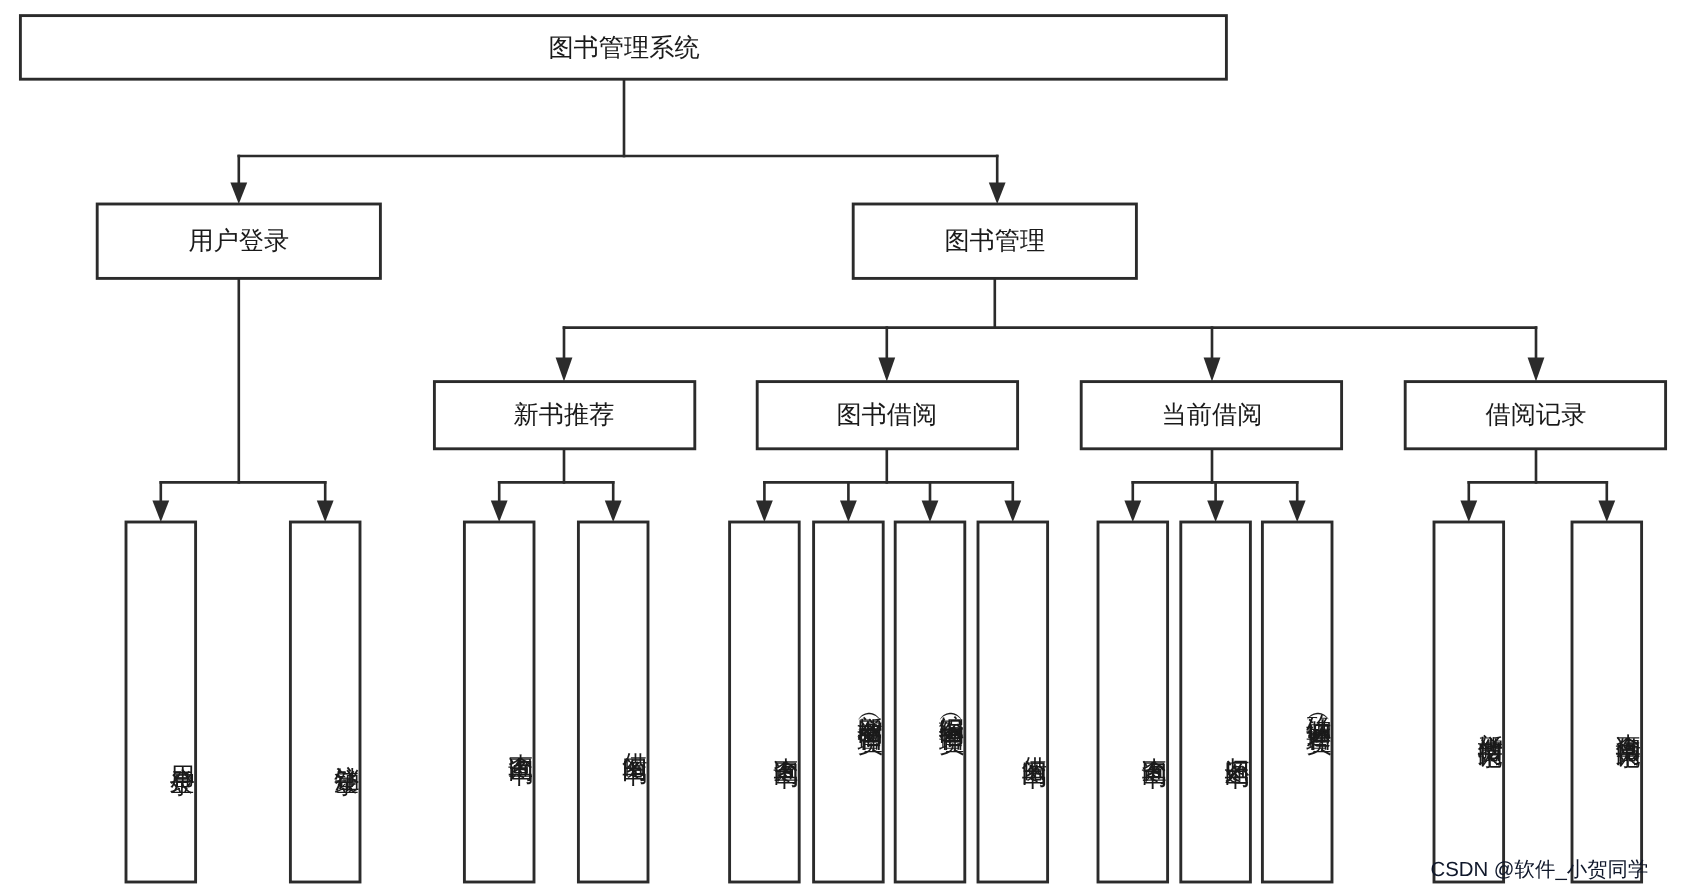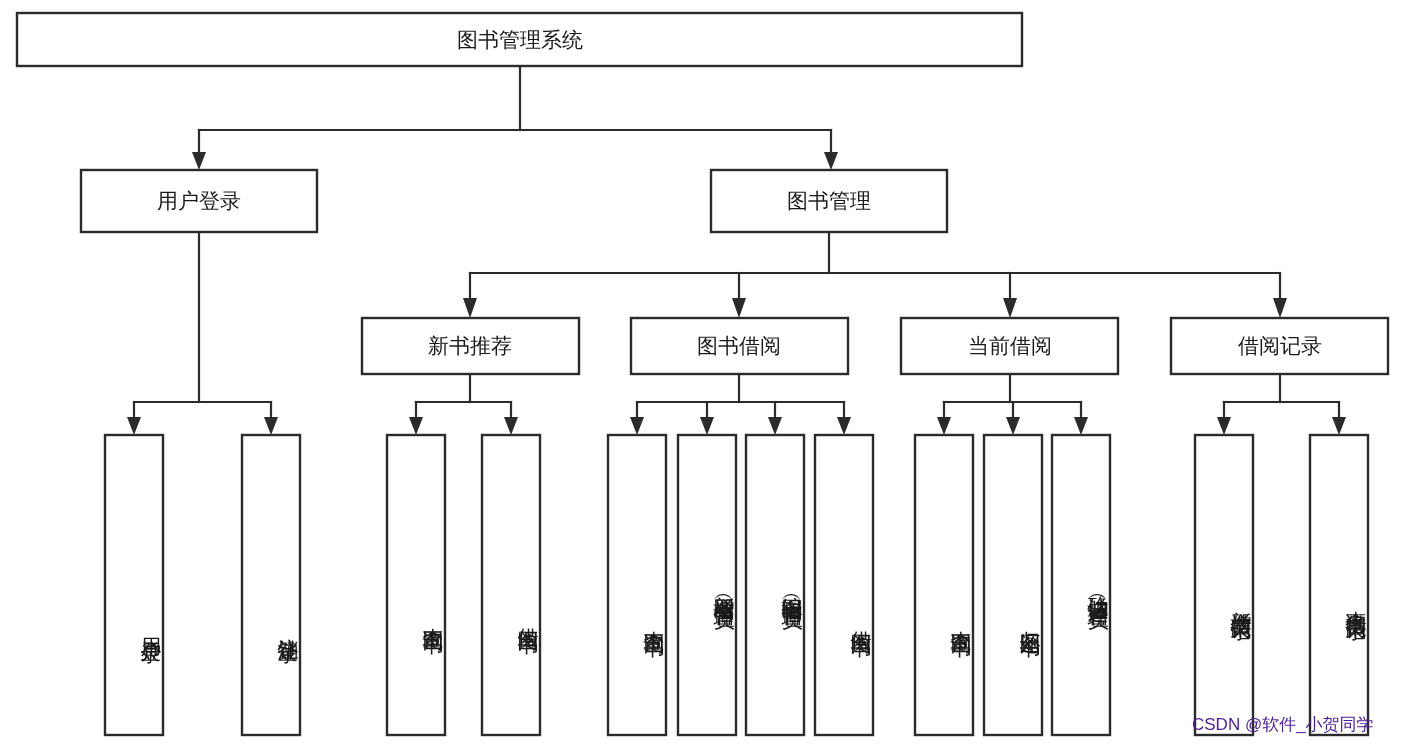--- a/index.html
+++ b/index.html
@@ -59,21 +59,21 @@
     display: flex;
     align-items: flex-start;
     justify-content: center;
     white-space: nowrap;
     pointer-events: none;
   }
   .watermark {
     position: absolute;
     font-family: "Liberation Sans", "DejaVu Sans", sans-serif;
     font-size: 17px;
-    color: #4c1d95;
+    color: #0f172a;
     white-space: nowrap;
     left: 1192px;
     top: 713px;
   }
 </style>
 </head>
 <body>
 
 <div id="diagram-root">
 

